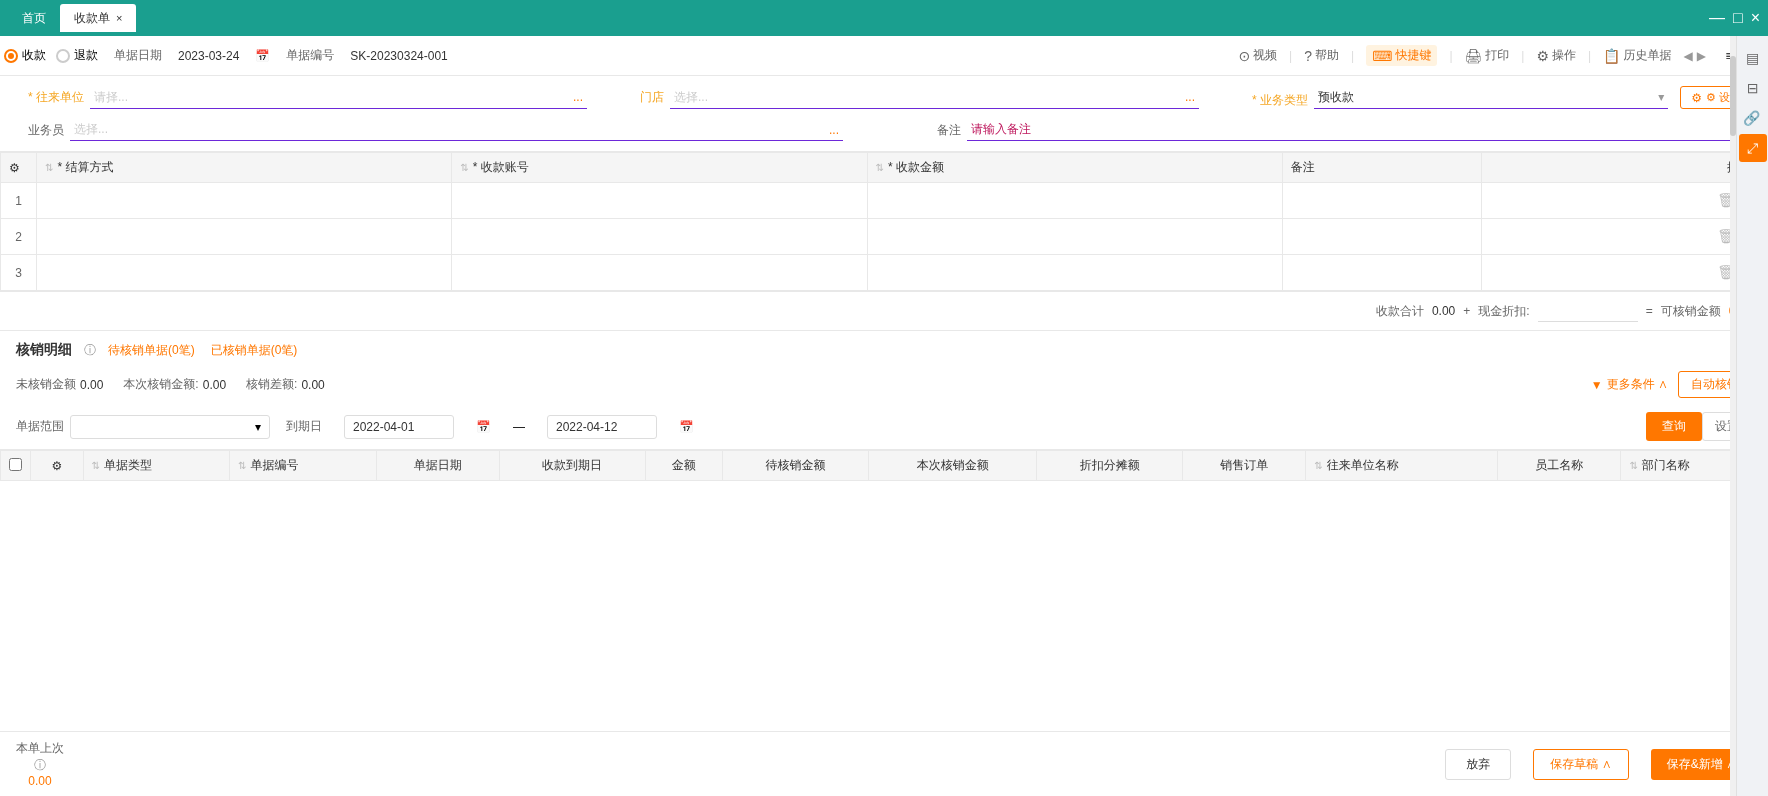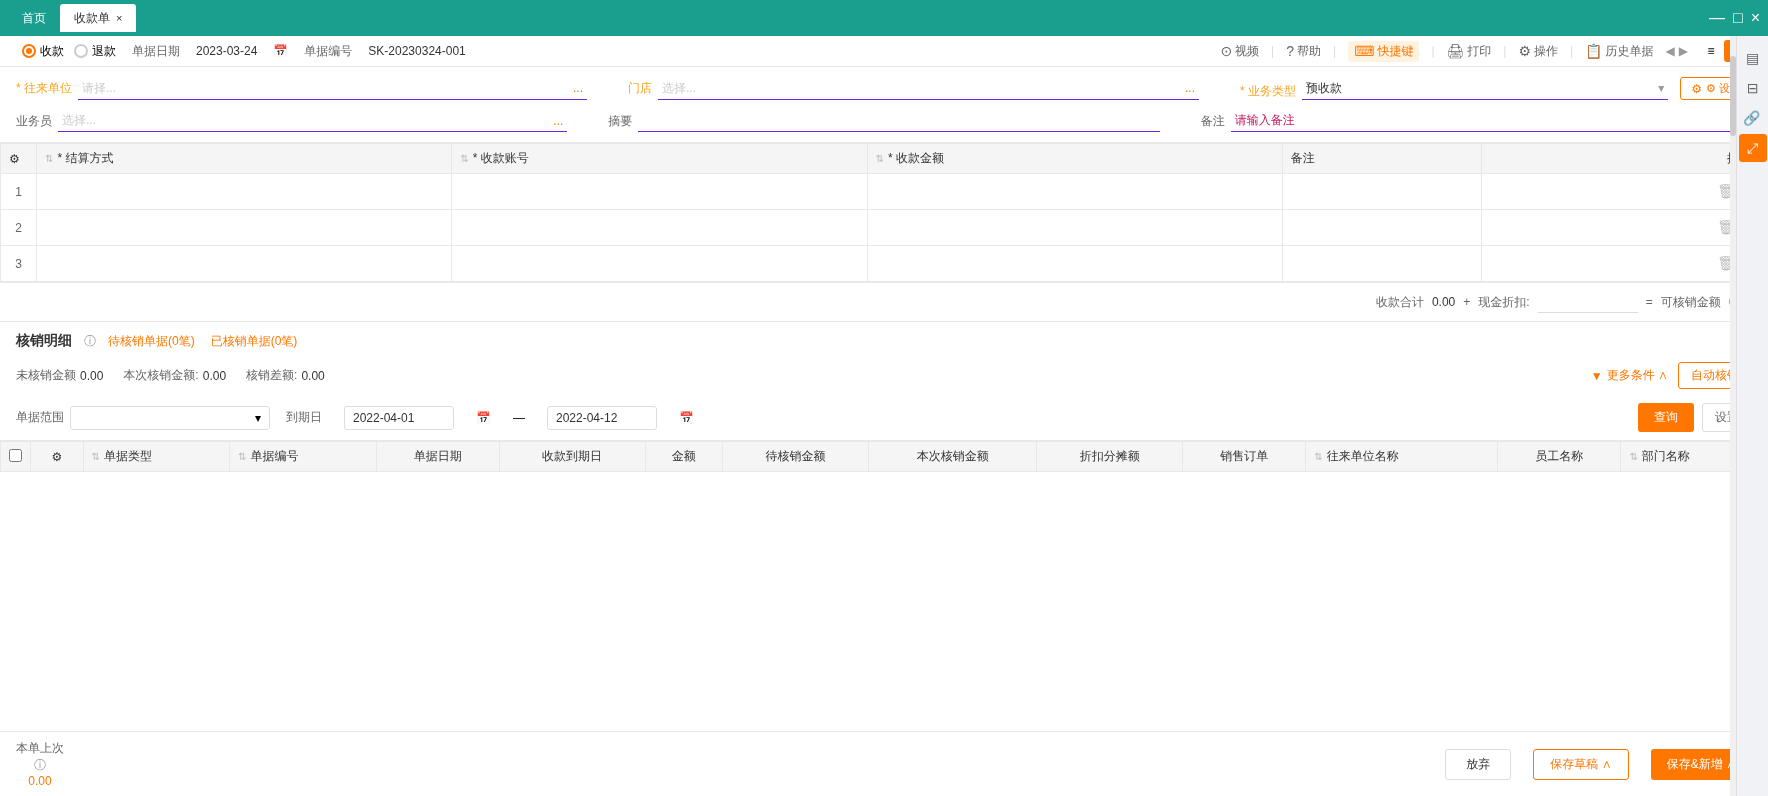--- a/index.html
+++ b/index.html
@@ -19,22 +19,22 @@
     .tab-item.active { background: #fff; color: #333; }
     .tab-close { font-size: 11px; cursor: pointer; }
     .tab-bar-right { margin-left: auto; display: flex; gap: 8px; }
     .tab-bar-right span { color: #fff; cursor: pointer; font-size: 16px; }
 
     
     .main { background: #fff; height: calc(796px - 36px); display: flex; flex-direction: column; }
 
     
     .toolbar {
-      display: flex; align-items: center; padding: 6px 22px; border-bottom: 1px solid #e8e8e8;
-      background: #fff; gap: 16px; height: 31px;
+      display: flex; align-items: center; padding: 6px 4px; border-bottom: 1px solid #e8e8e8;
+      background: #fff; gap: 16px; height: 40px;
     }
     .radio-group { display: flex; align-items: center; gap: 10px; }
     .radio-item { display: flex; align-items: center; gap: 4px; cursor: pointer; }
     .radio-dot { width: 14px; height: 14px; border-radius: 50%; border: 2px solid #ccc; display: flex; align-items: center; justify-content: center; }
     .radio-dot.checked { border-color: #ff7700; }
     .radio-dot.checked::after { content: ''; width: 6px; height: 6px; border-radius: 50%; background: #ff7700; }
     .field-label { color: #666; }
     .field-value { color: #333; font-weight: 500; }
     .calendar-icon { color: #ff7700; cursor: pointer; }
     .toolbar-right { margin-left: auto; display: flex; align-items: center; gap: 12px; }
@@ -48,21 +48,21 @@
     .layout-icon { width: 22px; height: 22px; display: flex; align-items: center; justify-content: center; cursor: pointer; border-radius: 3px; }
     .layout-icon.active { background: #ff7700; color: #fff; }
 
     
     .form-area {
       padding: 10px 16px; border-bottom: 1px solid #e8e8e8;
       display: flex; flex-direction: column; gap: 10px; background: #fff;
     }
     .form-row { display: flex; align-items: center; gap: 0; }
     .form-field { display: flex; align-items: center; gap: 6px; flex: 1; }
-    .form-field .label { color: #f5a623; font-size: 12px; white-space: nowrap; min-width: fit-content; }
+    .form-field .label { color: #f5a623; font-size: 12px; white-space: nowrap; min-width: fit-content; margin-left: 12px; }
     .form-field .input-wrap {
       flex: 1; border-bottom: 1px solid #6d28d9; padding: 2px 4px; color: #999;
       min-height: 22px; display: flex; align-items: center; justify-content: space-between;
     }
     .form-field .input-wrap .more { color: #ff7700; cursor: pointer; }
     .form-field .select-val { color: #333; }
     .form-field .dropdown-arrow { color: #999; cursor: pointer; }
     .settings-btn {
       border: 1px solid #ff7700; color: #ff7700; padding: 3px 10px; border-radius: 3px;
       cursor: pointer; display: flex; align-items: center; gap: 4px;
@@ -122,21 +122,21 @@
       background: #fff; border-bottom: 1px solid #e8e8e8;
     }
     .filter-field { display: flex; align-items: center; gap: 6px; }
     .filter-select {
       border: 1px solid #ddd; padding: 4px 8px; border-radius: 3px;
       width: 200px; display: flex; align-items: center; justify-content: space-between; cursor: pointer;
     }
     .date-field { display: flex; align-items: center; gap: 22px; }
     .date-input { border: 1px solid #ddd; padding: 4px 8px; border-radius: 3px; width: 110px; color: #333; }
     .date-icon { color: #bbb; cursor: pointer; }
-    .filter-right { margin-left: auto; display: flex; gap: 8px; }
+    .filter-right { margin-left: auto; display: flex; }
     .query-btn { background: #ff7700; color: #fff; border: none; padding: 5px 16px; border-radius: 3px; cursor: pointer; }
     .settings-btn2 { background: #fff; border: 1px solid #ddd; color: #666; padding: 5px 12px; border-radius: 3px; cursor: pointer; }
 
     
     .bottom-table-wrap { flex: 1; overflow: auto; background: #fff; }
     .bottom-table { width: 100%; border-collapse: collapse; }
     .bottom-table th {
       background: #f5f5f5; border: 1px solid #e8e8e8; padding: 6px 8px;
       font-weight: normal; color: #333; white-space: nowrap; position: sticky; top: 0;
     }
@@ -291,24 +291,20 @@
     </div>
     <div class="form-row">
       <div class="form-field" style="flex: 2;">
         <span class="label" style="color:#666;">业务员</span>
         <div class="input-wrap">
           <span style="color:#ccc;">选择...</span>
           <span class="more">...</span>
         </div>
       </div>
       <div class="field-divider"></div>
-      <div class="form-field" style="flex: 2;">
-        <span class="label" style="color:#666;">摘要</span>
-        <div class="input-wrap"></div>
-      </div>
       <div class="field-divider"></div>
       <div class="form-field" style="flex: 2;">
         <span class="label" style="color:#666;">备注</span>
         <div class="input-wrap">
           <span style="color:#be185d;">请输入备注</span>
         </div>
       </div>
     </div>
   </div>
 

